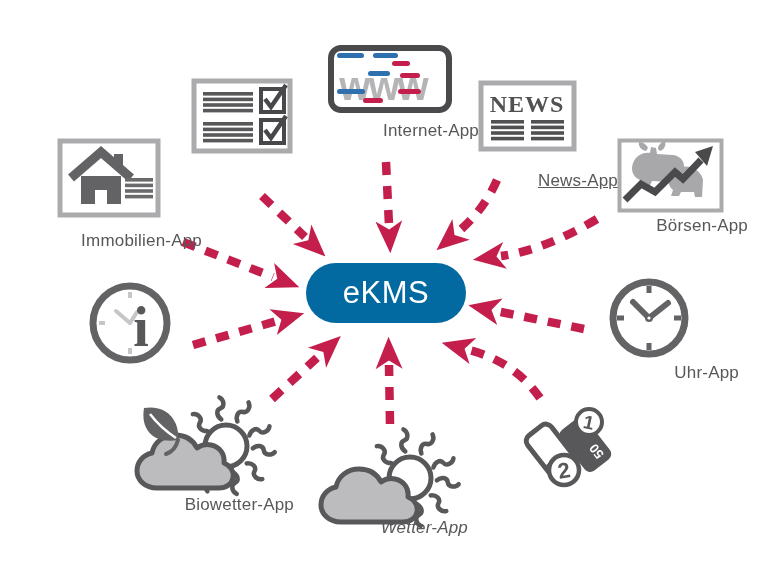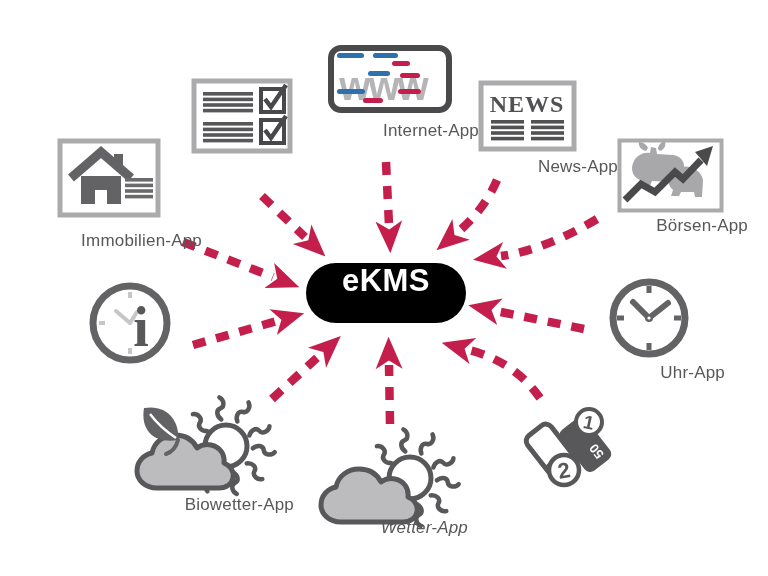--- a/index.html
+++ b/index.html
@@ -4,23 +4,23 @@
 <style>
   html,body{margin:0;padding:0;background:#fff;}
   .canvas{position:relative;width:768px;height:576px;background:#ffffff;overflow:hidden;
           font-family:"Liberation Sans",sans-serif;}
   .arrows{position:absolute;left:0;top:0;width:768px;height:576px;}
   .arrow{stroke:#c41f4c;stroke-width:8.5;fill:none;stroke-dasharray:13 11;}
   .node-icon{position:absolute;}
   .node-icon svg{overflow:visible;display:block;}
   .node-label{position:absolute;text-align:right;color:#58585a;font-size:17px;
               letter-spacing:.2px;line-height:1.15;}
-  .hub{position:absolute;left:306px;top:263px;width:160px;height:60px;background:#000000;
-       border-radius:32px;display:flex;align-items:flex-start;justify-content:center;
-       color:#fff;font-size:31px;font-weight:bold;letter-spacing:.5px;}
+  .hub{position:absolute;left:306px;top:263px;width:160px;height:60px;background:#0369a1;
+       border-radius:32px;display:flex;align-items:center;justify-content:center;
+       color:#fff;font-size:31px;font-weight:normal;letter-spacing:.5px;}
   .serif{font-family:"Liberation Serif",serif;}
 </style>
 </head>
 <body>
 
 <div class="canvas">
 
   <svg class="arrows" viewBox="0 0 768 576">
     <defs>
       <marker id="ah" viewBox="0 0 12 10" refX="1.5" refY="5" markerWidth="3.8" markerHeight="3.8" orient="auto">
@@ -109,21 +109,21 @@
           <rect x="13" y="45.6" width="33" height="3.6"></rect>
         <rect x="13" y="51.2" width="33" height="3.6"></rect>
           <rect x="13" y="56.8" width="33" height="3.6"></rect>
         <rect x="53" y="40" width="33" height="3.6"></rect>
           <rect x="53" y="45.6" width="33" height="3.6"></rect>
         <rect x="53" y="51.2" width="33" height="3.6"></rect>
           <rect x="53" y="56.8" width="33" height="3.6"></rect>
       </g>
     </svg>
   </div>
-  <div class="node-label" style="left:438px;top:157px;width:180px;">News-App</div>
+  <div class="node-label" style="left:438px;top:171px;width:180px;text-decoration:underline;">News-App</div>
 
   <div class="node-icon" style="left:617px;top:138px;">
     <svg width="107" height="75" viewBox="0 0 107 75">
       <rect x="2.5" y="2.5" width="102" height="70" fill="#fff" stroke="#ababad" stroke-width="4"></rect>
       <g fill="#a8a8aa">
         <path d="M20,50 l3,-8 c-8,-3 -10,-12 -6,-19 c3,-6 10,-9 16,-8 l1,-6 l5,1 l1,6 l16,1 c8,1 12,7 11,14 l-3,19 l-7,0 l-1,-6 l-21,-1 l-3,7 z"></path>
         <path d="M29,13 c-5,-1 -8,-5 -7,-9 c4,0 8,3 9,6 z"></path>
         <path d="M43,13 c5,-2 6,-6 5,-10 c-4,1 -7,4 -7,8 z"></path>
       </g>
       <g fill="#a8a8aa">
@@ -163,21 +163,21 @@
           <rect x="10" y="39.5" width="7" height="5"></rect>
       </g>
       <g stroke="#636366" stroke-width="6" stroke-linecap="round">
         <path d="M42,42 L26,26"></path>
           <path d="M42,42 L61,27"></path>
       </g>
       <circle cx="42" cy="42" r="4" fill="#636366"></circle>
       <circle cx="42" cy="42" r="1.6" fill="#fff"></circle>
     </svg>
   </div>
-  <div class="node-label" style="left:545px;top:363px;width:180px;">Uhr-App</div>
+  <div class="node-label" style="left:559px;top:363px;width:180px;">Uhr-App</div>
 
   <div class="node-icon" style="left:120px;top:396px;">
     <svg width="170" height="100" viewBox="0 0 170 100">
       <circle cx="106" cy="50" r="21" fill="#fff" stroke="#58585a" stroke-width="5"></circle>
       <g stroke="#58585a" stroke-width="4.5" fill="none" stroke-linecap="round">
         <path d="M0,0 c4,-4 10,-4 11,1 c1,5 8,5 11,1" transform="translate(101.3,23.4) rotate(-100)"></path>
         <path d="M0,0 c4,-4 10,-4 11,1 c1,5 8,5 11,1" transform="translate(117.4,25.5) rotate(-65)"></path>
         <path d="M0,0 c4,-4 10,-4 11,1 c1,5 8,5 11,1" transform="translate(129.4,39.5) rotate(-30)"></path>
         <path d="M0,0 c4,-4 10,-4 11,1 c1,5 8,5 11,1" transform="translate(132.9,52.3) rotate(5)"></path>
         <path d="M0,0 c4,-4 10,-4 11,1 c1,5 8,5 11,1" transform="translate(126.7,67.4) rotate(40)"></path>

